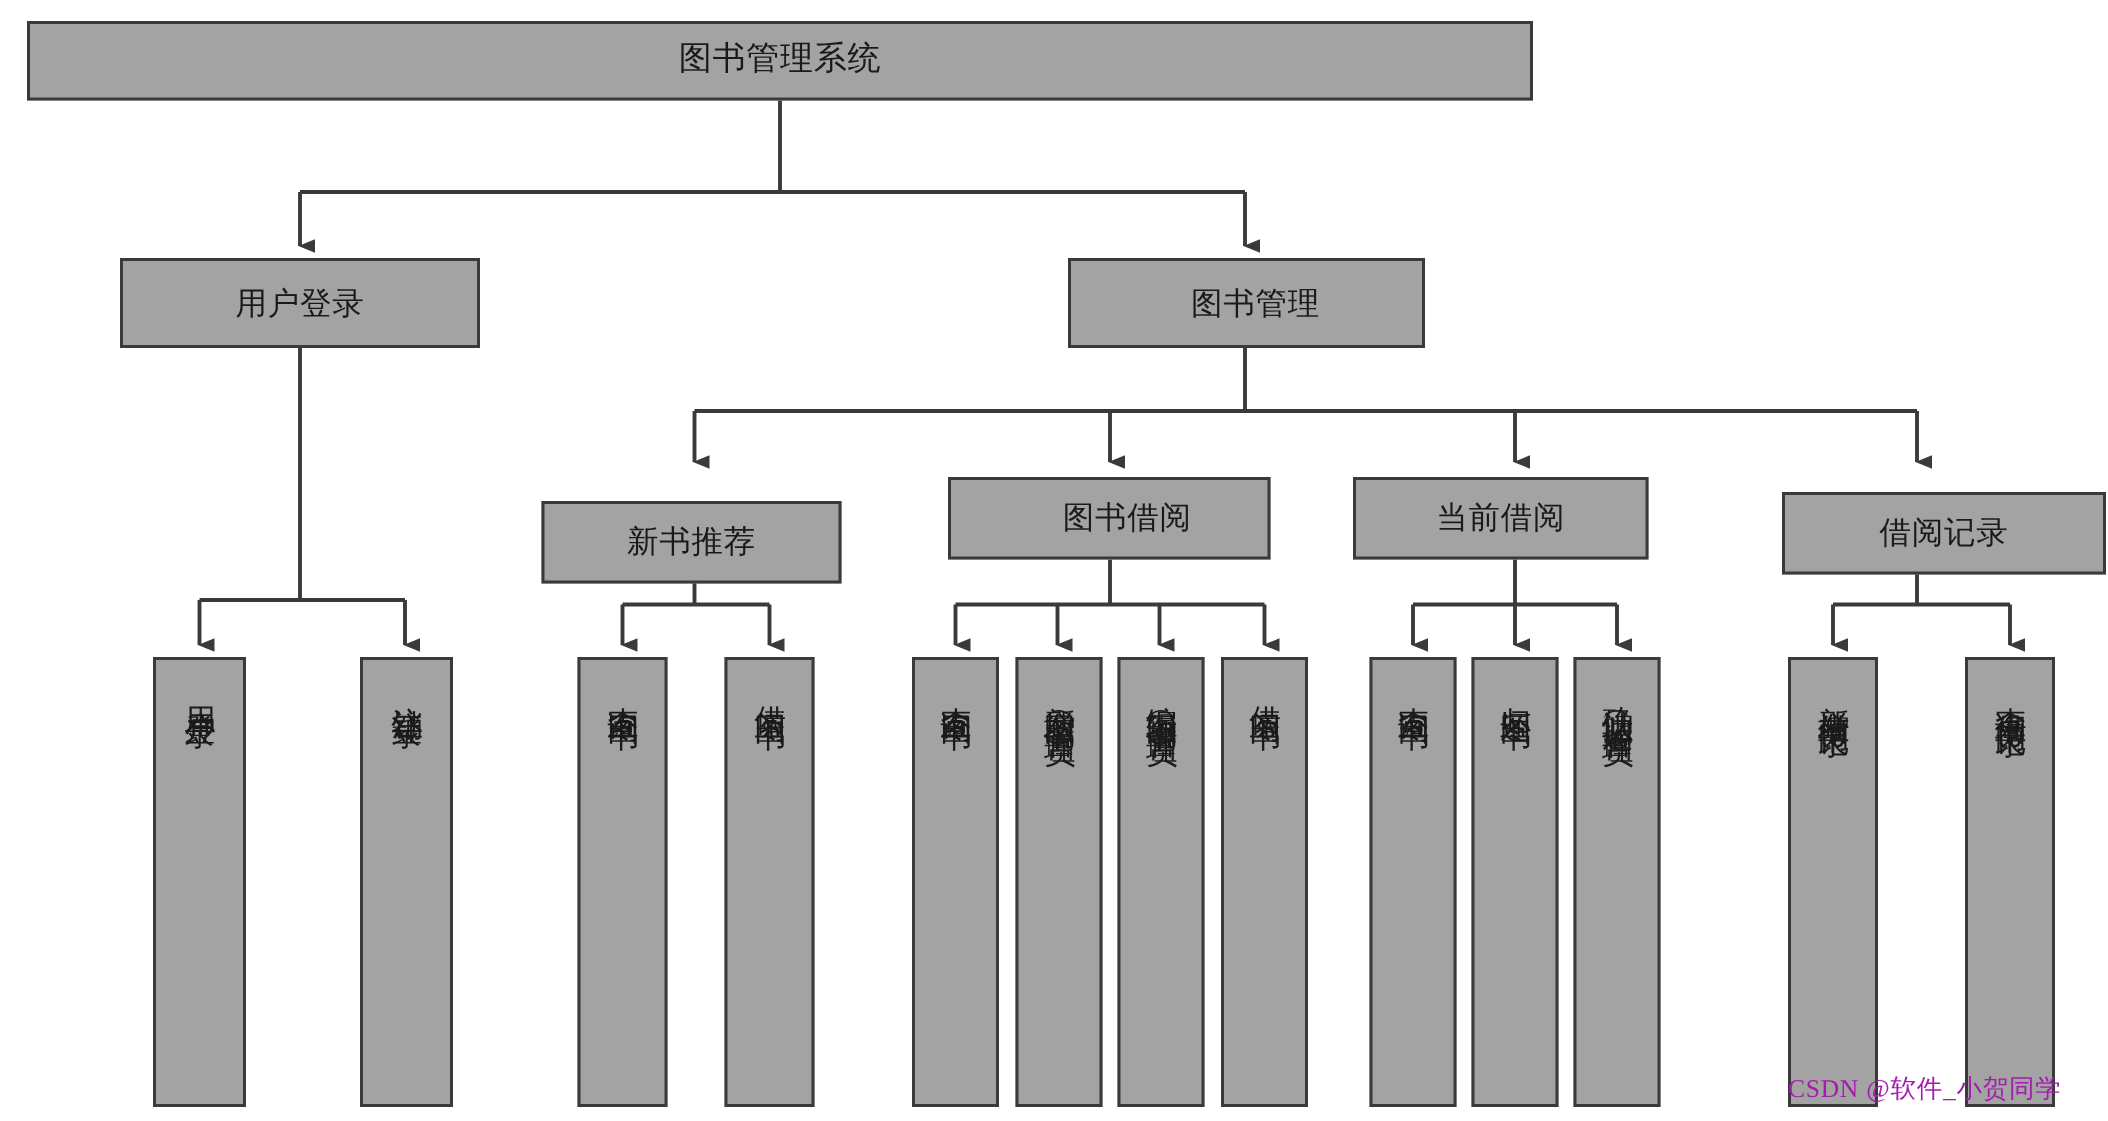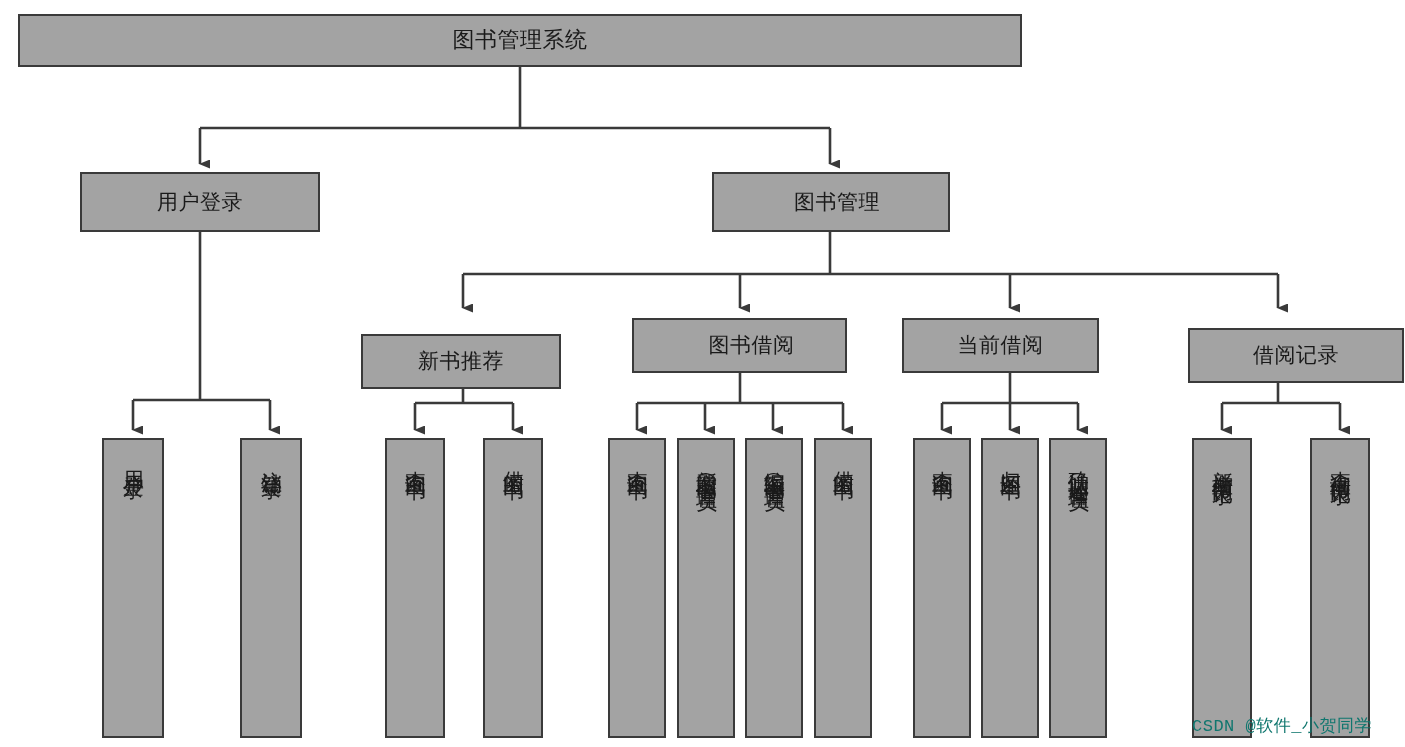--- a/index.html
+++ b/index.html
@@ -54,25 +54,25 @@
     writing-mode: vertical-rl;
     text-orientation: upright;
     font-size: 21px;
     letter-spacing: 3px;
     line-height: 1;
     white-space: nowrap;
   }
   #root-node .lbl { font-size: 22px; }
   .watermark {
     position: absolute;
-    color: #0f766e;
+    color: #a21caf;
     font-size: 17px;
     letter-spacing: 0.5px;
     white-space: nowrap;
-    font-family: Liberation Mono, monospace;
+    font-family: Liberation Serif, serif;
   }
 </style>
 </head>
 <body>
 
 <div id="canvas">
 
   <svg class="wires" viewBox="0 0 1405 747">
     <defs>
       <marker id="arrow" markerWidth="9" markerHeight="11" refX="4.5" refY="10" orient="auto" markerUnits="userSpaceOnUse">

